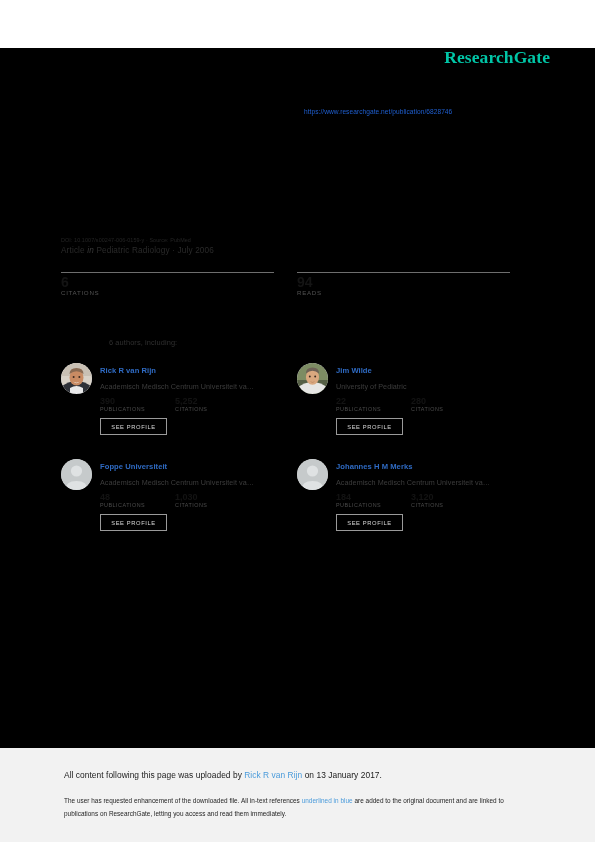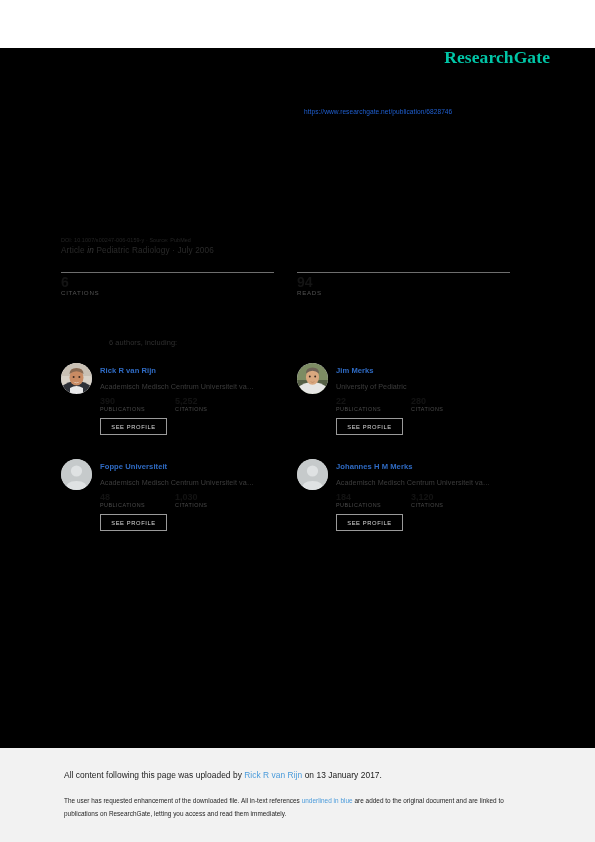--- a/index.html
+++ b/index.html
@@ -341,21 +341,21 @@
           <rect x="0" y="17" width="31" height="14" fill="#566046"></rect>
           <path d="M0 25 q7 -6 15.5 -6 q8.5 0 15.5 6 l0 6 l-31 0 z" fill="#e6e6e4"></path>
           <ellipse cx="15.5" cy="14" rx="6.6" ry="7.8" fill="#d9a87f"></ellipse>
           <path d="M8.9 10.5 q6.6 -5.5 13.2 0 q0 -6 -6.6 -6 q-6.6 0 -6.6 6 z" fill="#6e6256"></path>
           <ellipse cx="12.8" cy="13.6" rx="0.95" ry="1" fill="#36281f"></ellipse>
           <ellipse cx="18.2" cy="13.6" rx="0.95" ry="1" fill="#36281f"></ellipse>
           <path d="M13 18.2 q2.5 1.6 5 0 q-2.5 2.6 -5 0 z" fill="#b07a58"></path>
         </g>
       </svg>
     </div>
-    <div class="author-name">Jim Merks</div>
+    <div class="author-name">Jim Wilde</div>
     <div class="author-affil">University of Pediatric</div>
     <div class="author-stats">
       <div class="astat astat-pub">
         <div class="astat-num">22</div>
         <div class="astat-lbl">PUBLICATIONS</div>
       </div>
       <div class="astat astat-cit">
         <div class="astat-num">280</div>
         <div class="astat-lbl">CITATIONS</div>
       </div>

